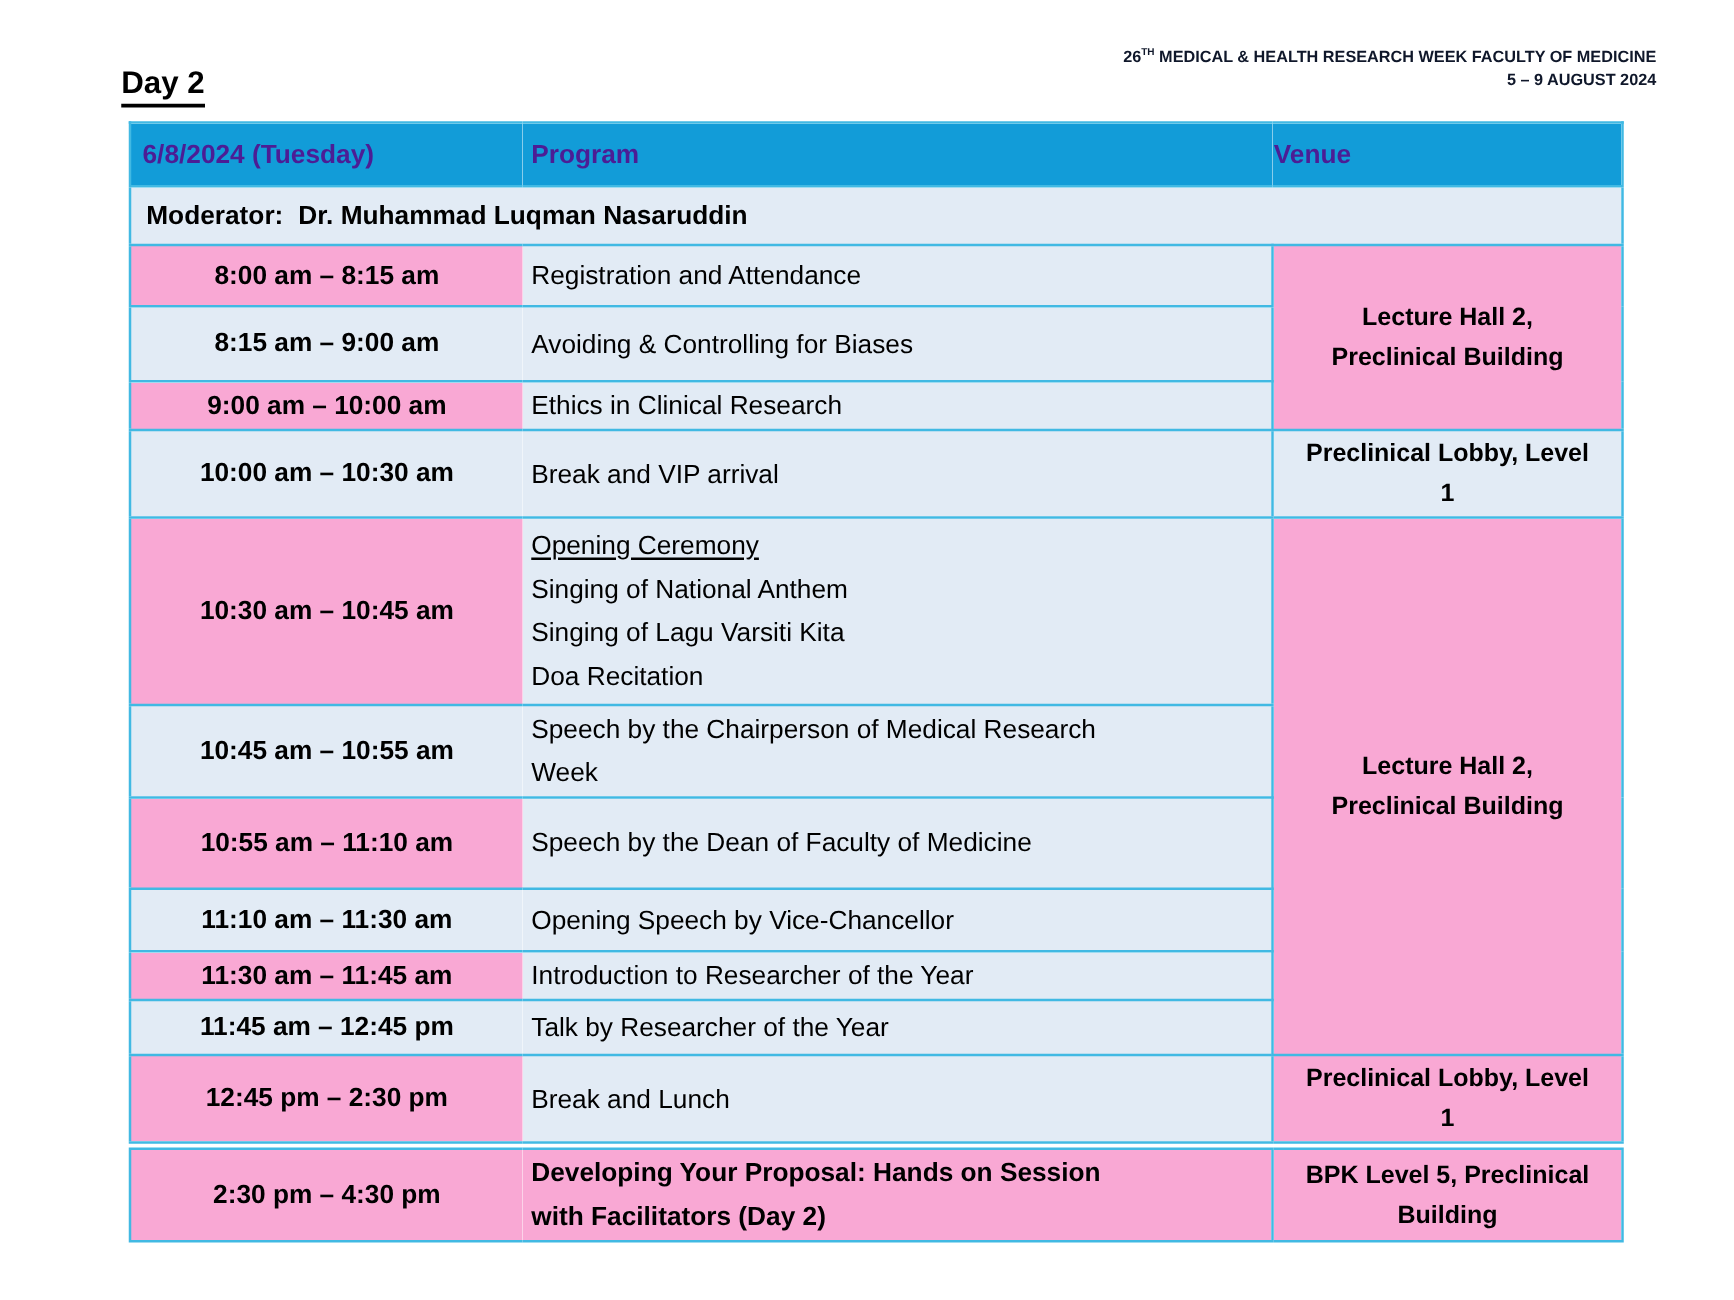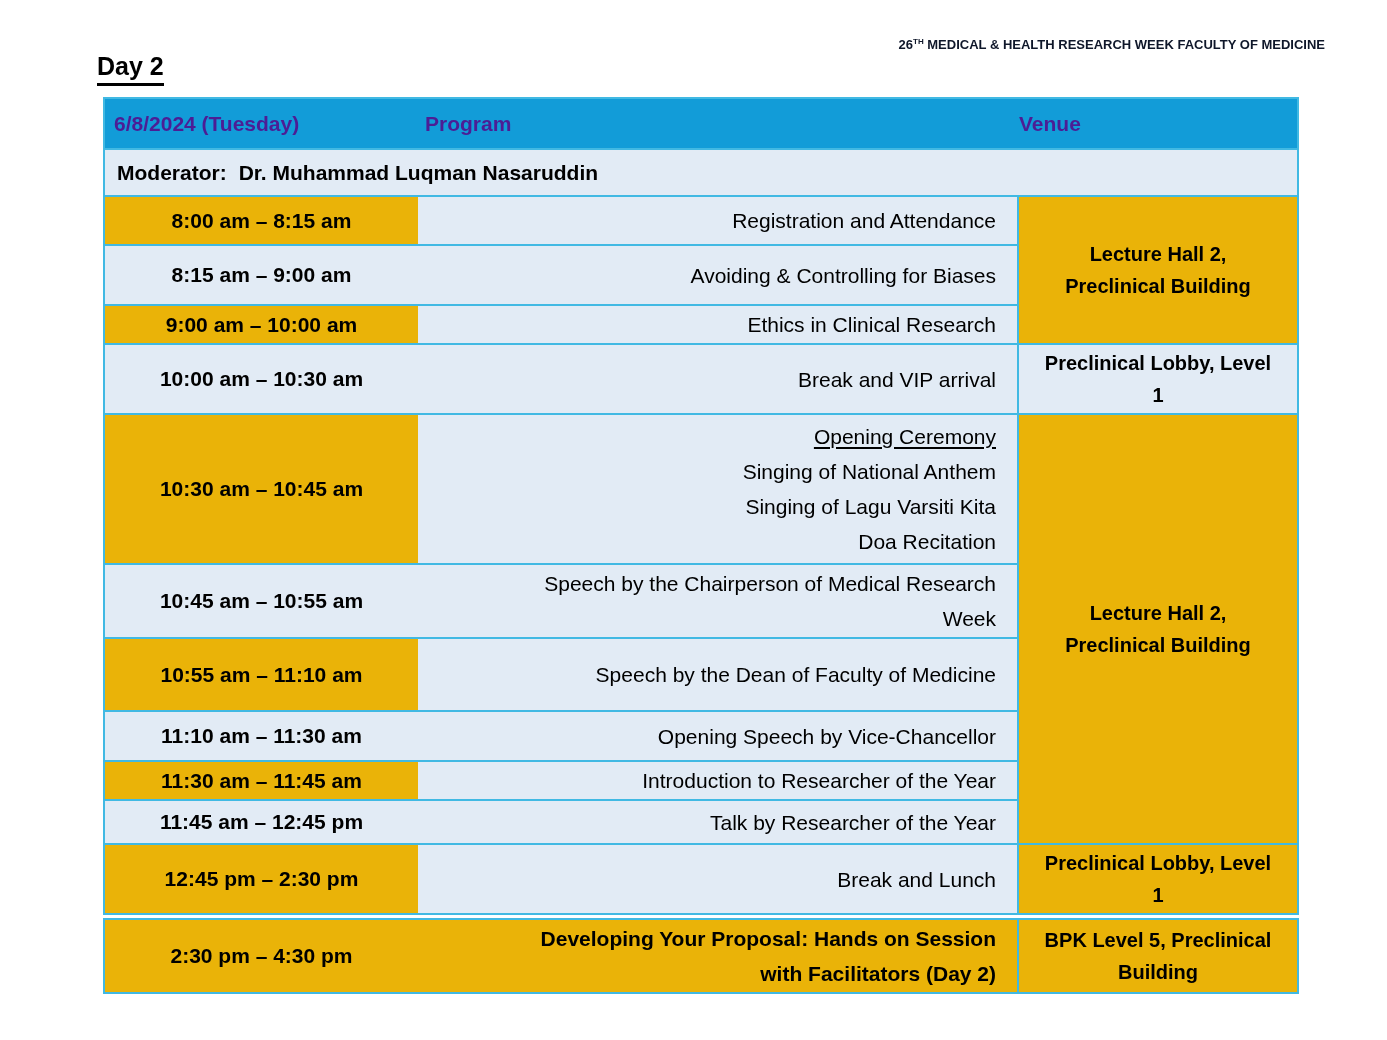--- a/index.html
+++ b/index.html
@@ -31,43 +31,44 @@
   tr.hdr th{
     background:#129CD8;color:#4c1d95;font-size:21px;font-weight:bold;text-align:left;
   }
   th.h-date{padding-left:9px;}
   th.h-prog{padding-left:7px;}
   th.h-venue{text-align:center;}
   tr.mod{height:47px;}
   td.mod-cell{background:#E2EBF5;font-size:21px;font-weight:bold;padding-left:12px;text-align:left;}
   td.mod-cell .mod-label{margin-right:12px;}
   td.time{font-size:21px;font-weight:bold;text-align:center;}
-  td.prog{font-size:21px;text-align:right;padding-left:7px;padding-right:21px;}
+  td.prog{font-size:21px;text-align:left;padding-left:7px;padding-right:21px;}
   td.prog .line{display:block;line-height:35px;}
   td.venue{
     font-size:20px;font-weight:bold;text-align:center;line-height:1.6;
     border-left:2px solid #41B9E3;padding:2px;
   }
   td.venue .vline{display:block;}
   .bg-blue{background:#E2EBF5;}
-  .bg-white{background:#eab308;}
+  .bg-white{background:#f9a8d4;}
   .u{text-decoration:underline;text-underline-offset:3px;}
   tr.final td{border-top:7px double #41B9E3;}
   tr.final td.prog .line{font-weight:bold;}
   
   tr.r1{height:49px;}  tr.r2{height:60px;}  tr.r3{height:39px;}
   tr.r4{height:60px;}  tr.r5{height:150px;} tr.r6{height:69px;}
   tr.r7{height:73px;}  tr.r8{height:50px;}  tr.r9{height:39px;}
   tr.r10{height:44px;} tr.r11{height:63px;} tr.r12{height:60px;}
 </style>
 </head>
 <body>
 
 <div class="top-note">
   <div><span>26</span><sup>TH</sup><span> MEDICAL &amp; HEALTH RESEARCH WEEK FACULTY OF MEDICINE</span></div>
+  <div>5 – 9 AUGUST 2024</div>
 </div>
 
 <div class="day-label">
   <span>Day 2</span>
 </div>
 
 <table class="program">
   <colgroup>
       <col class="c-time">
       <col class="c-prog">

